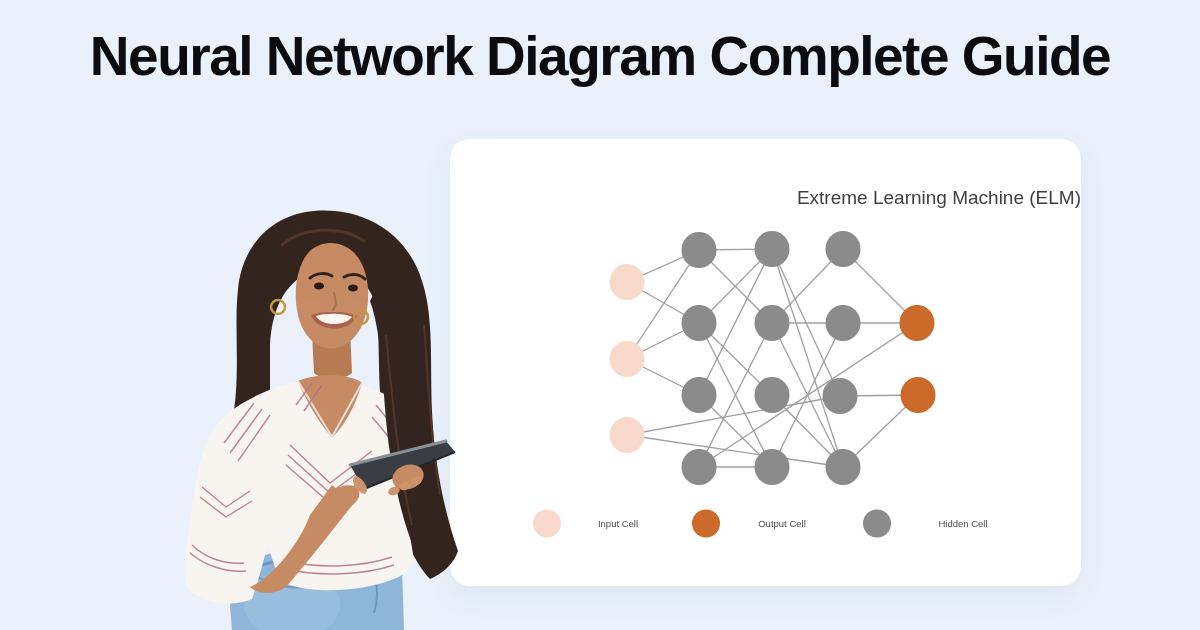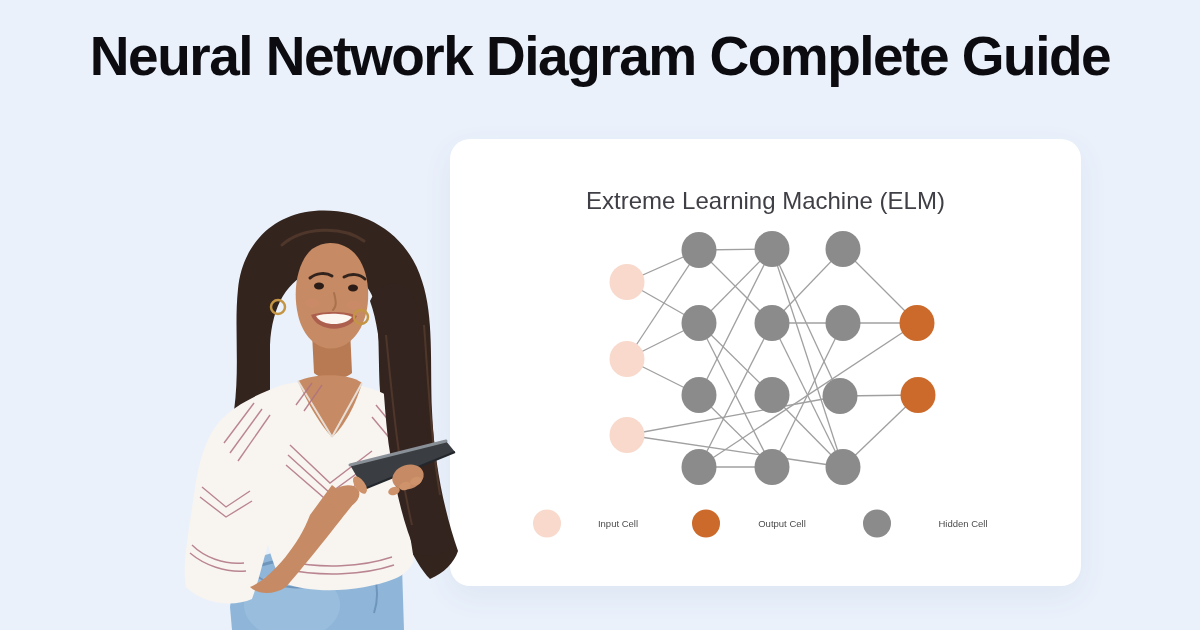--- a/index.html
+++ b/index.html
@@ -24,22 +24,22 @@
     position:absolute;
     left:450px;top:139px;
     width:631px;height:447px;
     background:#FFFFFF;
     border-radius:20px;
     box-shadow:0 10px 30px rgba(50,80,140,0.07);
   }
   .diagram-title{
     position:absolute;
     top:48px;left:0;right:0;
-    text-align:center;
-    font-size:24px;
+    text-align:right;
+    font-size:19px;
     font-weight:400;
     color:#3F3F46;
   }
   .net-svg{
     position:absolute;
     left:0;top:0;
     width:631px;height:447px;
   }
   .woman{
     position:absolute;

